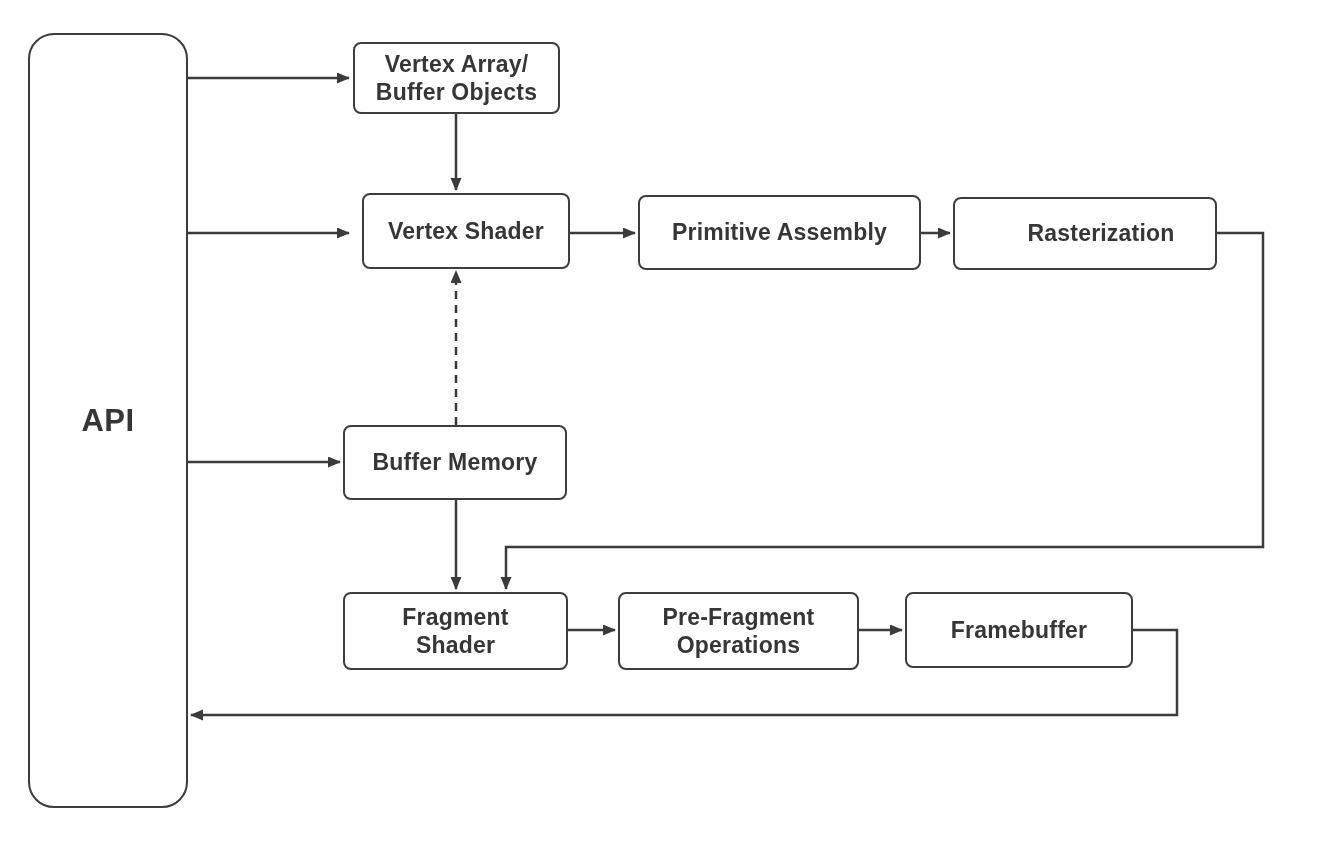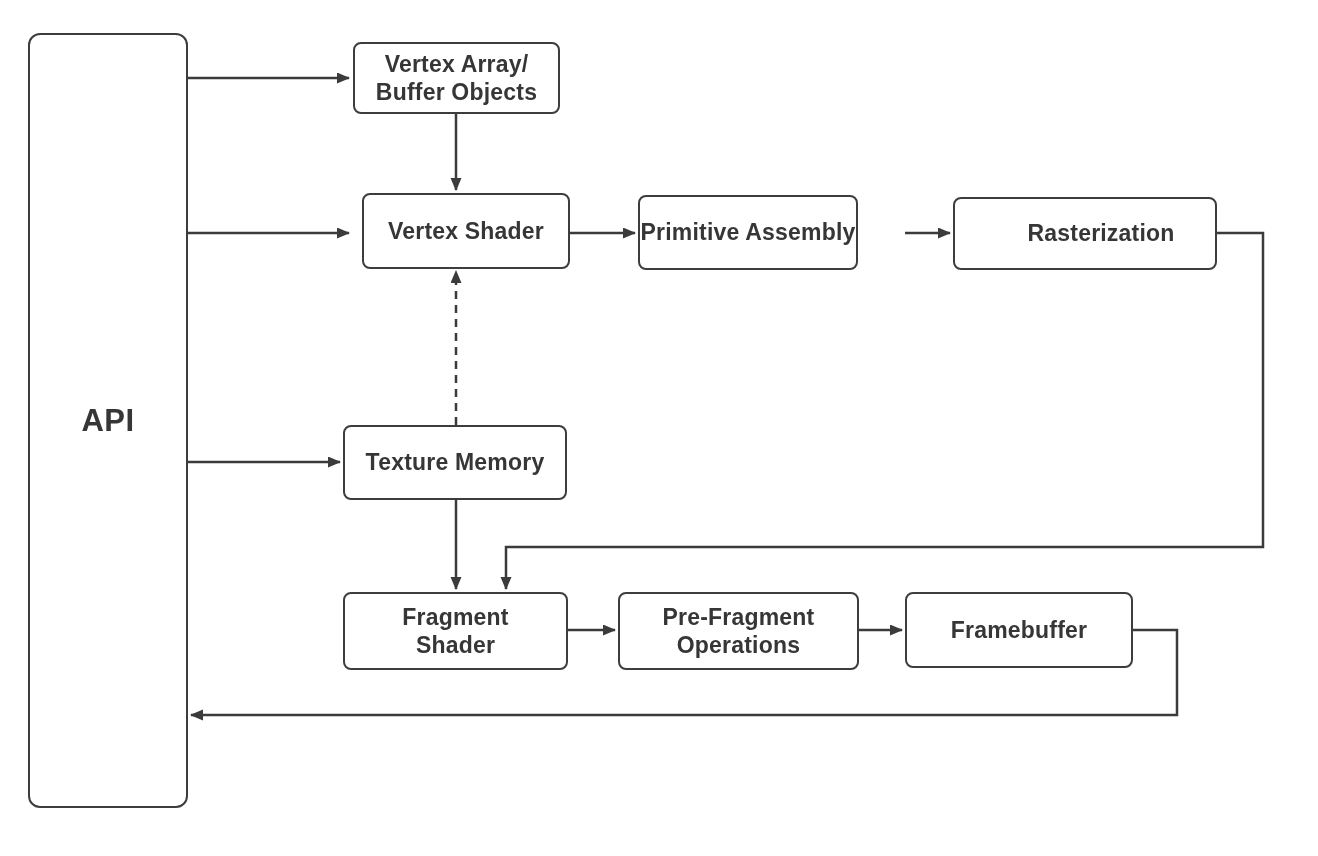--- a/index.html
+++ b/index.html
@@ -33,21 +33,21 @@
     justify-content: center;
     text-align: center;
     font-weight: bold;
     font-size: 23px;
     line-height: 1.22;
     color: #363636;
     white-space: pre-line;
     letter-spacing: 0.2px;
   }
   .node.api-node {
-    border-radius: 12px;
+    border-radius: 26px;
     font-size: 31px;
     letter-spacing: 0.5px;
   }
 </style>
 </head>
 <body>
 
 <div class="canvas">
 
   <svg class="connector-layer" viewBox="0 0 1318 856" xmlns="http://www.w3.org/2000/svg">
@@ -78,30 +78,30 @@
 
   <div class="node" style="left:353px; top:42px; width:207px; height:72px;">
     <span>Vertex Array/
 Buffer Objects</span>
   </div>
 
   <div class="node" style="left:362px; top:193px; width:208px; height:76px;">
     <span>Vertex Shader</span>
   </div>
 
-  <div class="node" style="left:638px; top:195px; width:220px; height:75px;">
+  <div class="node" style="left:638px; top:195px; width:283px; height:75px;">
     <span>Primitive Assembly</span>
   </div>
 
   <div class="node" style="left:953px; top:197px; width:264px; height:73px;padding-left:32px;">
     <span>Rasterization</span>
   </div>
 
   <div class="node" style="left:343px; top:425px; width:224px; height:75px;">
-    <span>Texture Memory</span>
+    <span>Buffer Memory</span>
   </div>
 
   <div class="node" style="left:343px; top:592px; width:225px; height:78px;">
     <span>Fragment
 Shader</span>
   </div>
 
   <div class="node" style="left:618px; top:592px; width:241px; height:78px;">
     <span>Pre-Fragment
 Operations</span>

